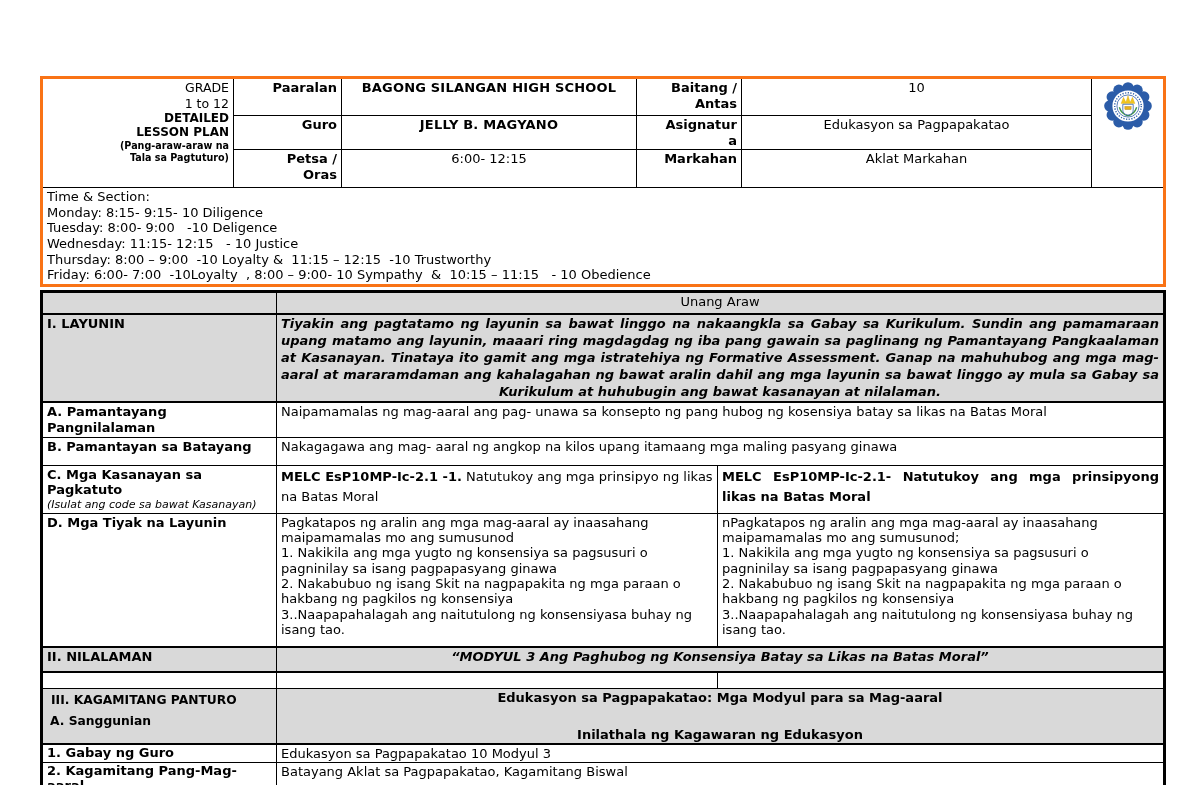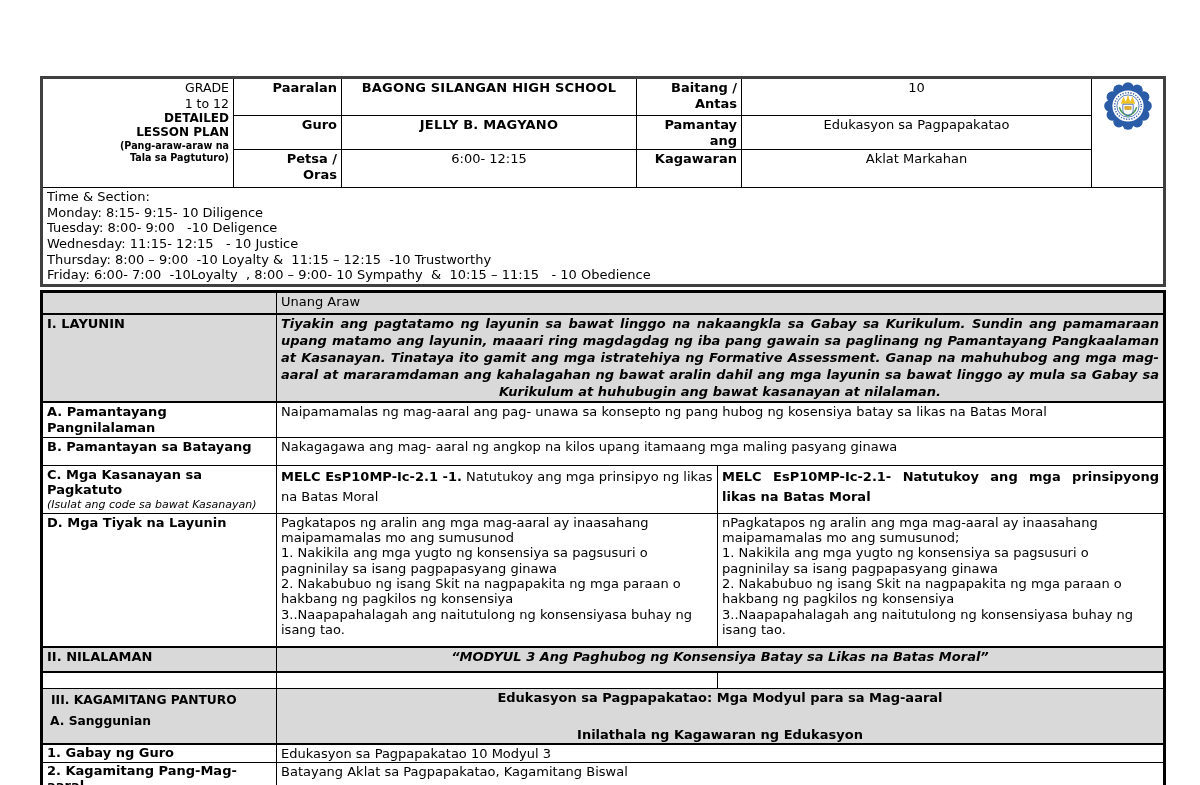--- a/index.html
+++ b/index.html
@@ -3,41 +3,41 @@
 <meta charset="utf-8">
 <style>
   html,body{margin:0;padding:0;}
   body{
     width:1200px;height:785px;background:#ffffff;position:relative;
     font-family:"DejaVu Sans","Liberation Sans",sans-serif;color:#000;
     -webkit-font-smoothing:antialiased;
   }
   table{border-collapse:collapse;table-layout:fixed;}
   
-  .hdr-table{position:absolute;left:40px;top:76px;width:1123px;border:3px solid #404040;padding-left:12px;}
+  .hdr-table{position:absolute;left:40px;top:76px;width:1123px;border:3px solid #f97316;padding-left:12px;}
   .hdr-table td{border:1px solid #000;vertical-align:top;padding:1px 4px;font-size:13px;overflow:hidden;}
   .title-cell{text-align:right;padding:2px 6px 2px 2px;}
   .grade-line{font-size:12.5px;line-height:1.25;white-space:pre-line;}
   .plan-title{font-weight:bold;font-size:12px;line-height:1.18;max-width:118px;margin-left:auto;}
   .plan-sub{font-weight:bold;font-size:9.6px;line-height:1.3;max-width:128px;margin-left:auto;}
   .f-lbl{text-align:right;font-weight:bold;padding-right:5px;line-height:1.2;}
   .f-lbl .wrapbox{display:inline-block;text-align:right;overflow-wrap:break-word;word-break:break-word;}
   .w-petsa{max-width:58px;}
   .w-baitang{max-width:72px;}
   .w-asig{max-width:74px;word-break:break-all;}
   .f-val{padding-left:7px;padding-top:2px;text-align:center;}
   .vbold{font-weight:bold;letter-spacing:.2px;}
   .time-cell{font-size:11px;line-height:1.2;white-space:pre-wrap;padding:2px 6px;font-weight:normal;}
   .logo-cell{text-align:center;vertical-align:top;padding-top:7px;}
   
   .main-table{position:absolute;left:40px;top:290px;width:1123px;border:3px solid #000;}
   .main-table td{border:1px solid #000;vertical-align:top;padding:1px 4px;font-size:13px;overflow:hidden;}
   .shade{background:#d9d9d9;}
   .b2b td{border-bottom-width:2px;}
-  .day-cell{font-size:13.5px;padding:1px;}
+  .day-cell{text-align:center;font-size:13.5px;padding:1px;}
   .obj-label{font-weight:bold;font-size:13px;vertical-align:middle;padding-left:5px;}
   .note-cell{font-style:italic;font-weight:bold;font-size:10.6px;line-height:1.3;
              text-align:justify;text-align-last:center;vertical-align:middle;padding:2px 7px;}
   .sec-label{font-weight:bold;font-size:12.5px;line-height:1.2;padding-top:2px;padding-left:5px;}
   .sec-note{font-style:italic;font-weight:normal;font-size:11px;line-height:1.25;}
   .small-val{font-size:11.5px;padding-top:3px;padding-left:6px;}
   .melc-left{font-size:12.5px;line-height:1.55;padding:4px 6px;}
   .melc-left b{font-weight:bold;}
   .melc-right{font-size:12.5px;font-weight:bold;text-align:justify;line-height:1.55;padding:4px 8px;}
   .d-cell{font-size:13px;line-height:1.18;white-space:pre-wrap;padding:2px 5px;border-radius:7px;}
@@ -97,27 +97,27 @@
         <path d="M -10 1.5 Q -7.5 9.5 0 11.3" fill="none" stroke="#3f9447" stroke-width="1.6"></path>
         <path d="M 10 1.5 Q 7.5 9.5 0 11.3" fill="none" stroke="#3f9447" stroke-width="1.6"></path>
         <path d="M -6 -2 L 6 -2 L 6 4.5 Q 6 9.5 0 10.5 Q -6 9.5 -6 4.5 Z" fill="#ffffff" stroke="#2b5ca8" stroke-width="0.9"></path>
         <rect x="-3.6" y="0.5" width="7.2" height="3.6" fill="#e8b11b" stroke="#9a6d10" stroke-width="0.4"></rect>
       </svg>
     </td>
   </tr>
   <tr>
     <td class="f-lbl" style="height:31px;">Guro</td>
     <td class="f-val vbold">JELLY B. MAGYANO</td>
-    <td class="f-lbl"><span class="wrapbox w-asig">Pamantayang</span></td>
+    <td class="f-lbl"><span class="wrapbox w-asig">Asignatura</span></td>
     <td class="f-val">Edukasyon sa Pagpapakatao</td>
   </tr>
   <tr>
     <td class="f-lbl" style="height:35px;"><span class="wrapbox w-petsa">Petsa / Oras</span></td>
     <td class="f-val">6:00- 12:15</td>
-    <td class="f-lbl">Kagawaran</td>
+    <td class="f-lbl">Markahan</td>
     <td class="f-val">Aklat Markahan</td>
   </tr>
   <tr>
     <td class="time-cell" colspan="6" style="height:74px;">Time &amp; Section:
 Monday: 8:15- 9:15- 10 Diligence
 Tuesday: 8:00- 9:00   -10 Deligence
 Wednesday: 11:15- 12:15   - 10 Justice
 Thursday: 8:00 – 9:00  -10 Loyalty &amp;  11:15 – 12:15  -10 Trustworthy
 Friday: 6:00- 7:00  -10Loyalty  , 8:00 – 9:00- 10 Sympathy  &amp;  10:15 – 11:15   - 10 Obedience</td>
   </tr>

